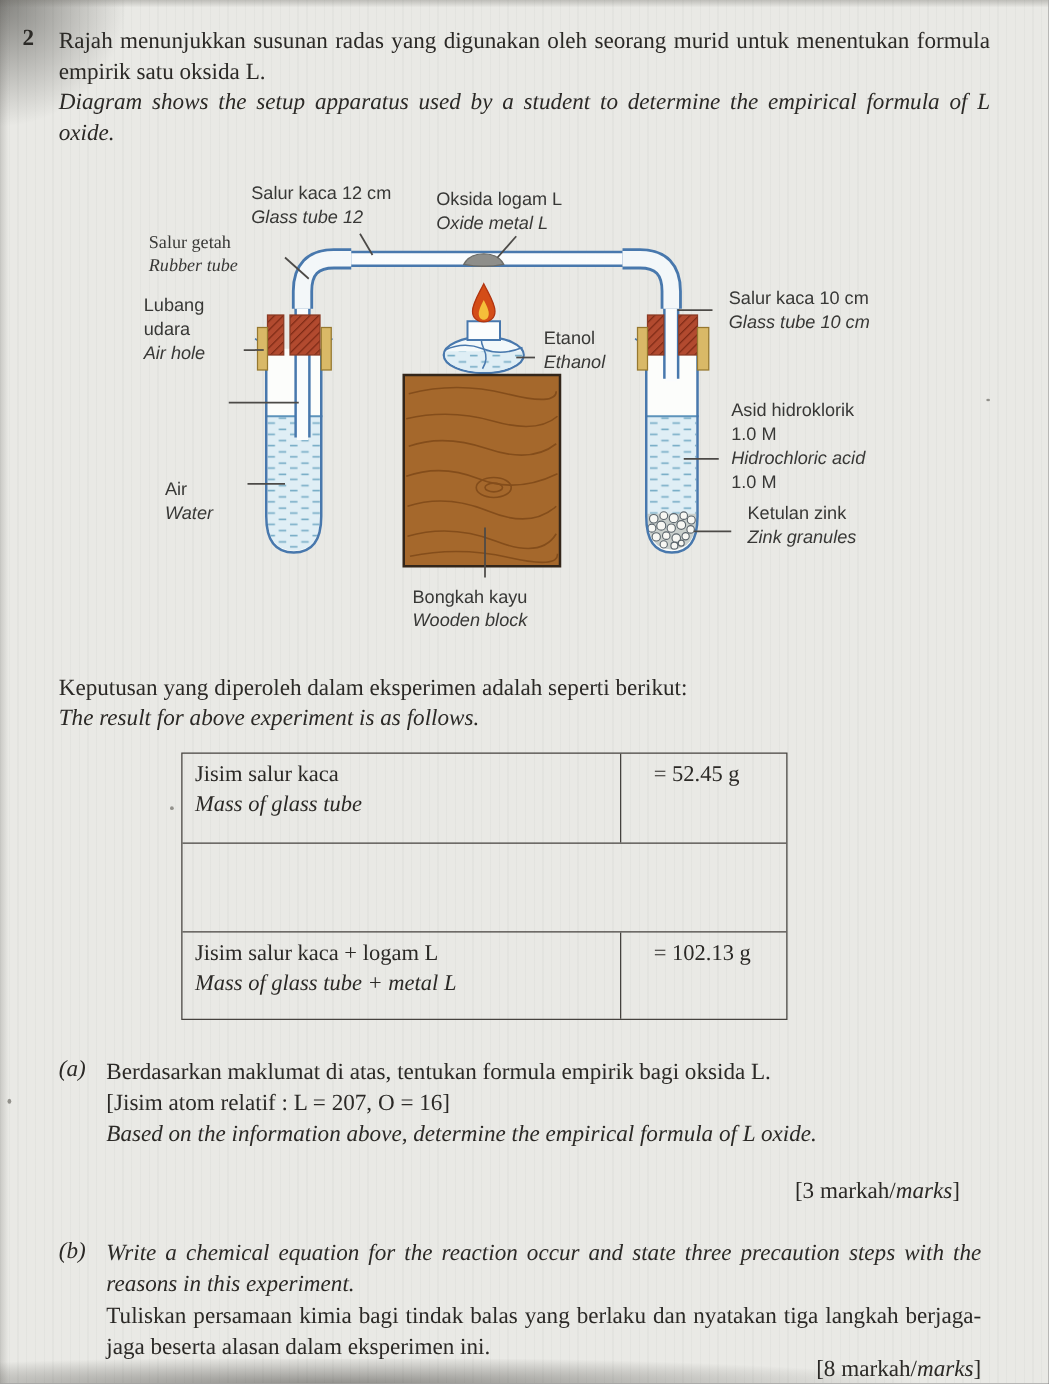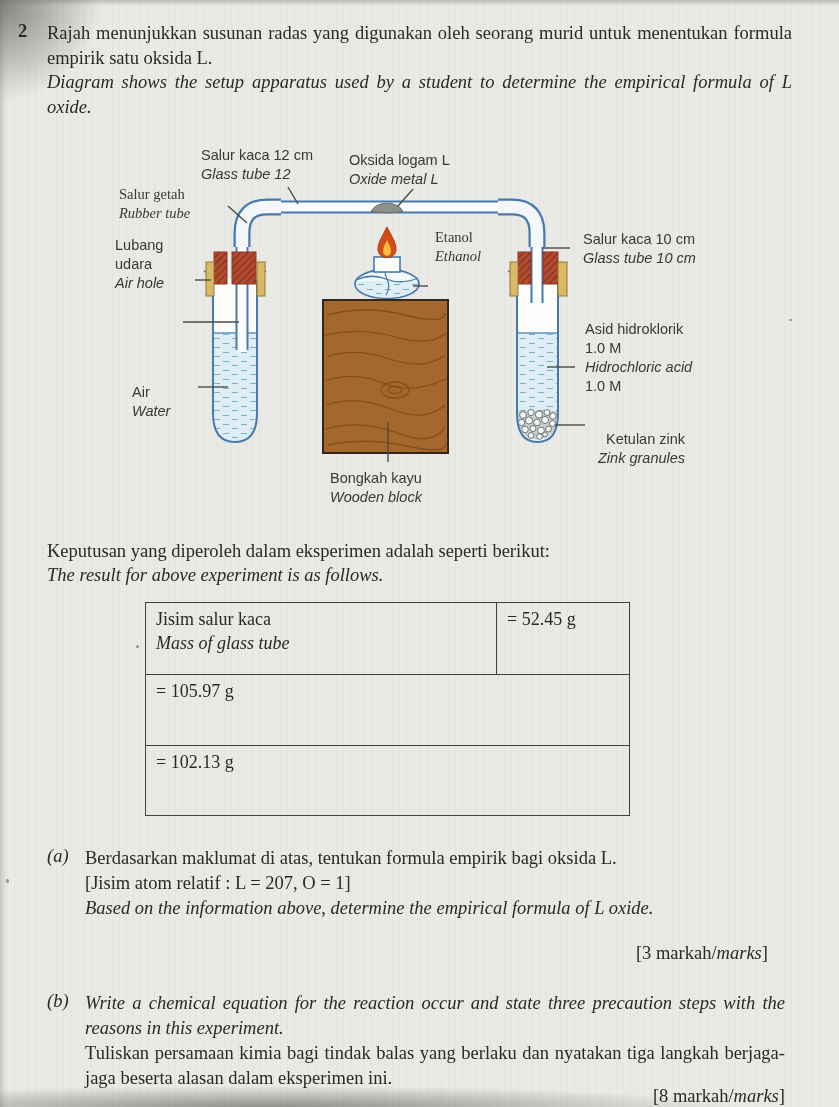--- a/index.html
+++ b/index.html
@@ -31,21 +31,21 @@
 
   
   .diagram{position:absolute;left:95px;top:143px;width:625px;height:372px;}
   .diagram svg{position:absolute;left:0;top:0;}
   .dlabel{position:absolute;font-family:"Liberation Sans","DejaVu Sans",sans-serif;
     font-size:14.5px;line-height:19px;color:#383836;white-space:nowrap;}
 
   
   .results-intro{position:absolute;left:47px;top:540px;width:760px;font-size:18.5px;line-height:23.5px;}
   .rtable{position:absolute;left:145px;top:602px;width:483px;border:1.6px solid #45423e;}
-  .rrow{display:flex;border-top:1.4px solid #45423e;}
+  .rrow{display:flex;border-top:1.4px solid #45423e;gap:16px;}
   .rrow:first-child{border-top:none;}
   .cell-label{width:351px;border-right:1.4px solid #45423e;padding:5px 10px 0 10px;box-sizing:border-box;
     font-size:18px;line-height:23.5px;}
   .cell-value{flex:1;padding:5px 8px 0 10px;box-sizing:border-box;font-size:18px;line-height:23.5px;}
   .r1{height:71px;} .r2{height:70px;} .r3{height:69px;}
 
   
   .plabel{position:absolute;left:47px;font-size:18.5px;font-style:italic;}
   .ptext{position:absolute;left:85px;width:700px;font-size:18.5px;line-height:25px;}
   .marks{position:absolute;font-size:18.5px;white-space:nowrap;}
@@ -204,35 +204,35 @@
     </div>
     <div class="dlabel" style="left:20px;top:93px;">
       <div>Lubang</div>
       <div>udara</div>
       <div class="it">Air hole</div>
     </div>
     <div class="dlabel" style="left:37px;top:240px;">
       <div>Air</div>
       <div class="it">Water</div>
     </div>
-    <div class="dlabel" style="left:340px;top:85px;font-family:Liberation Serif, serif;">
+    <div class="dlabel" style="left:340px;top:119px;">
       <div>Etanol</div>
       <div class="it">Ethanol</div>
     </div>
     <div class="dlabel" style="left:488px;top:87px;">
       <div>Salur kaca 10 cm</div>
       <div class="it">Glass tube 10 cm</div>
     </div>
     <div class="dlabel" style="left:490px;top:177px;">
       <div>Asid hidroklorik</div>
       <div>1.0 M</div>
       <div class="it">Hidrochloric acid</div>
       <div>1.0 M</div>
     </div>
-    <div class="dlabel" style="left:503px;top:287px;text-align:right;">
+    <div class="dlabel" style="left:503px;top:259px;">
       <div>Ketulan zink</div>
       <div class="it">Zink granules</div>
     </div>
     <div class="dlabel" style="left:235px;top:326px;">
       <div>Bongkah kayu</div>
       <div class="it">Wooden block</div>
     </div>
   </div>
 
   <div class="results-intro">
@@ -242,31 +242,34 @@
 
   <div class="rtable">
     <div class="rrow r1">
       <div class="cell-label">
         <div>Jisim salur kaca</div>
         <div class="it">Mass of glass tube</div>
       </div>
       <div class="cell-value">= 52.45 g</div>
     </div>
     <div class="rrow r2">
-      <div class="cell-value">= 105.97 g</div>
     </div>
     <div class="rrow r3">
+      <div class="cell-label">
+        <div>Jisim salur kaca + logam L</div>
+        <div class="it">Mass of glass tube + metal L</div>
+      </div>
       <div class="cell-value">= 102.13 g</div>
     </div>
   </div>
 
   <div class="plabel" style="top:846px;">(a)</div>
   <div class="ptext" style="top:846px;">
     <div>Berdasarkan maklumat di atas, tentukan formula empirik bagi oksida L.</div>
-    <div>[Jisim atom relatif : L = 207, O = 1]</div>
+    <div>[Jisim atom relatif : L = 207, O = 16]</div>
     <div class="it">Based on the information above, determine the empirical formula of L oxide.</div>
   </div>
   <div class="marks" style="top:943px;right:71px;">
     <span>[3 markah/</span><span class="it">marks</span><span>]</span>
   </div>
 
   <div class="plabel" style="top:991px;">(b)</div>
   <div class="ptext" style="top:991px;">
     <div class="just it">Write a chemical equation for the reaction occur and state three precaution steps with the reasons in this experiment.</div>
     <div class="just">Tuliskan persamaan kimia bagi tindak balas yang berlaku dan nyatakan tiga langkah berjaga-jaga beserta alasan dalam eksperimen ini.</div>

